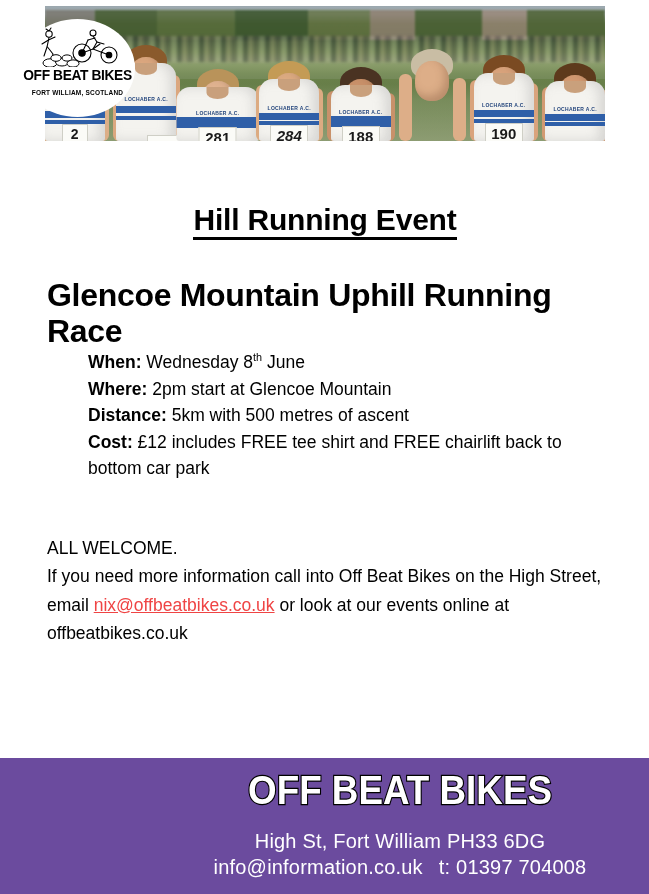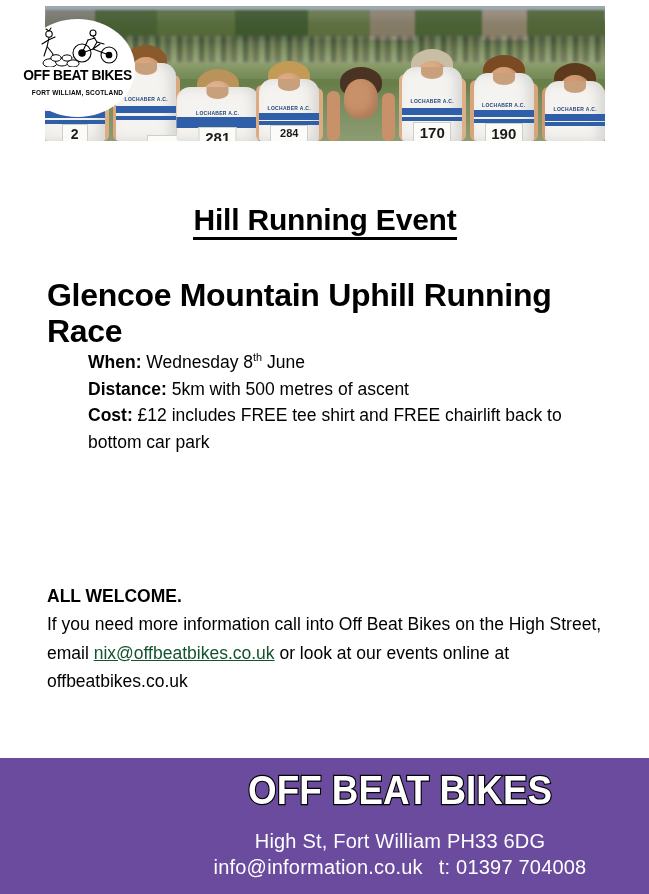--- a/index.html
+++ b/index.html
@@ -211,23 +211,23 @@
 
   
   .cta {
     position: absolute;
     left: 47px;
     top: 534px;
     width: 560px;
     font-size: 17.5px;
     line-height: 1.62;
   }
-  .cta .bold { font-weight: bold; margin-top: 48px; }
+  .cta .bold { font-weight: normal; }
   .cta a.email {
-    color: #14532d;
+    color: #ef4444;
   }
 
   
   .footer {
     position: absolute;
     left: 0;
     top: 758px;
     width: 649px;
     height: 136px;
     background: #6b4b9e;
@@ -349,40 +349,40 @@
         </div>
         <div class="runner">
           <div class="r-arm" style="left: 2px; height: 56px; background: rgb(220, 171, 130);"></div>
           <div class="r-arm" style="right: 2px; height: 53px; background: rgb(220, 171, 130);"></div>
           <div class="r-hair" style="top: 38px; background: rgb(196, 155, 85);"></div>
           <div class="r-head" style="top: 50px; background: rgb(220, 171, 130);"></div>
           <div class="r-body" style="height: 62px;">
             <div class="r-club" style="top: 26px;">LOCHABER A.C.</div>
             <div class="r-stripe" style="top: 34px;"></div>
             <div class="r-stripe s2" style="top: 42px;"></div>
-            <div class="r-bib" style="top: 46px; width: 34px; font-size: 11px;">284</div>
+            <div class="r-bib" style="top: 46px; width: 34px; font-size: 15px; font-style: italic;">284</div>
           </div>
         </div>
         <div class="runner">
           <div class="r-arm" style="left: 2px; height: 50px; background: rgb(201, 145, 106);"></div>
           <div class="r-arm" style="right: 2px; height: 48px; background: rgb(201, 145, 106);"></div>
           <div class="r-hair" style="top: 44px; background: rgb(74, 51, 34);"></div>
           <div class="r-head" style="top: 56px; background: rgb(201, 145, 106);"></div>
+          <div class="r-body" style="height: 56px;">
+            <div class="r-club" style="top: 24px;">LOCHABER A.C.</div>
+            <div class="r-stripe" style="top: 31px;"></div>
+            <div class="r-stripe s2" style="top: 38px;"></div>
+            <div class="r-bib" style="top: 41px; width: 34px; font-size: 15px;">188</div>
+          </div>
         </div>
         <div class="runner">
           <div class="r-arm" style="left: 2px; height: 67px; background: rgb(221, 174, 136);"></div>
           <div class="r-arm" style="right: 2px; height: 63px; background: rgb(221, 174, 136);"></div>
           <div class="r-hair" style="top: 26px; background: rgb(201, 189, 164);"></div>
           <div class="r-head" style="top: 38px; background: rgb(221, 174, 136);"></div>
-          <div class="r-body" style="height: 74px;">
-            <div class="r-club" style="top: 31px;">LOCHABER A.C.</div>
-            <div class="r-stripe" style="top: 41px;"></div>
-            <div class="r-stripe s2" style="top: 50px;"></div>
-            <div class="r-bib" style="top: 55px; width: 34px; font-size: 15px;">170</div>
-          </div>
         </div>
         <div class="runner">
           <div class="r-arm" style="left: 2px; height: 61px; background: rgb(217, 163, 124);"></div>
           <div class="r-arm" style="right: 2px; height: 58px; background: rgb(217, 163, 124);"></div>
           <div class="r-hair" style="top: 32px; background: rgb(122, 74, 34);"></div>
           <div class="r-head" style="top: 44px; background: rgb(217, 163, 124);"></div>
           <div class="r-body" style="height: 68px;">
             <div class="r-club" style="top: 29px;">LOCHABER A.C.</div>
             <div class="r-stripe" style="top: 37px;"></div>
             <div class="r-stripe s2" style="top: 46px;"></div>
@@ -405,20 +405,23 @@
 
   <div class="h-event">
     <span class="ul">Hill Running Event</span>
   </div>
 
   <div class="h-race">Glencoe Mountain Uphill Running Race</div>
 
   <div class="details">
     <div class="row">
       <b>When:</b><span> Wednesday 8</span><sup>th</sup><span> June</span>
+    </div>
+    <div class="row">
+      <b>Where:</b><span> 2pm start at Glencoe Mountain</span>
     </div>
     <div class="row">
       <b>Distance:</b><span> 5km with 500 metres of ascent</span>
     </div>
     <div class="row">
       <b>Cost:</b><span> £12 includes FREE tee shirt and FREE chairlift back to bottom car park</span>
     </div>
   </div>
 
   <div class="cta">

